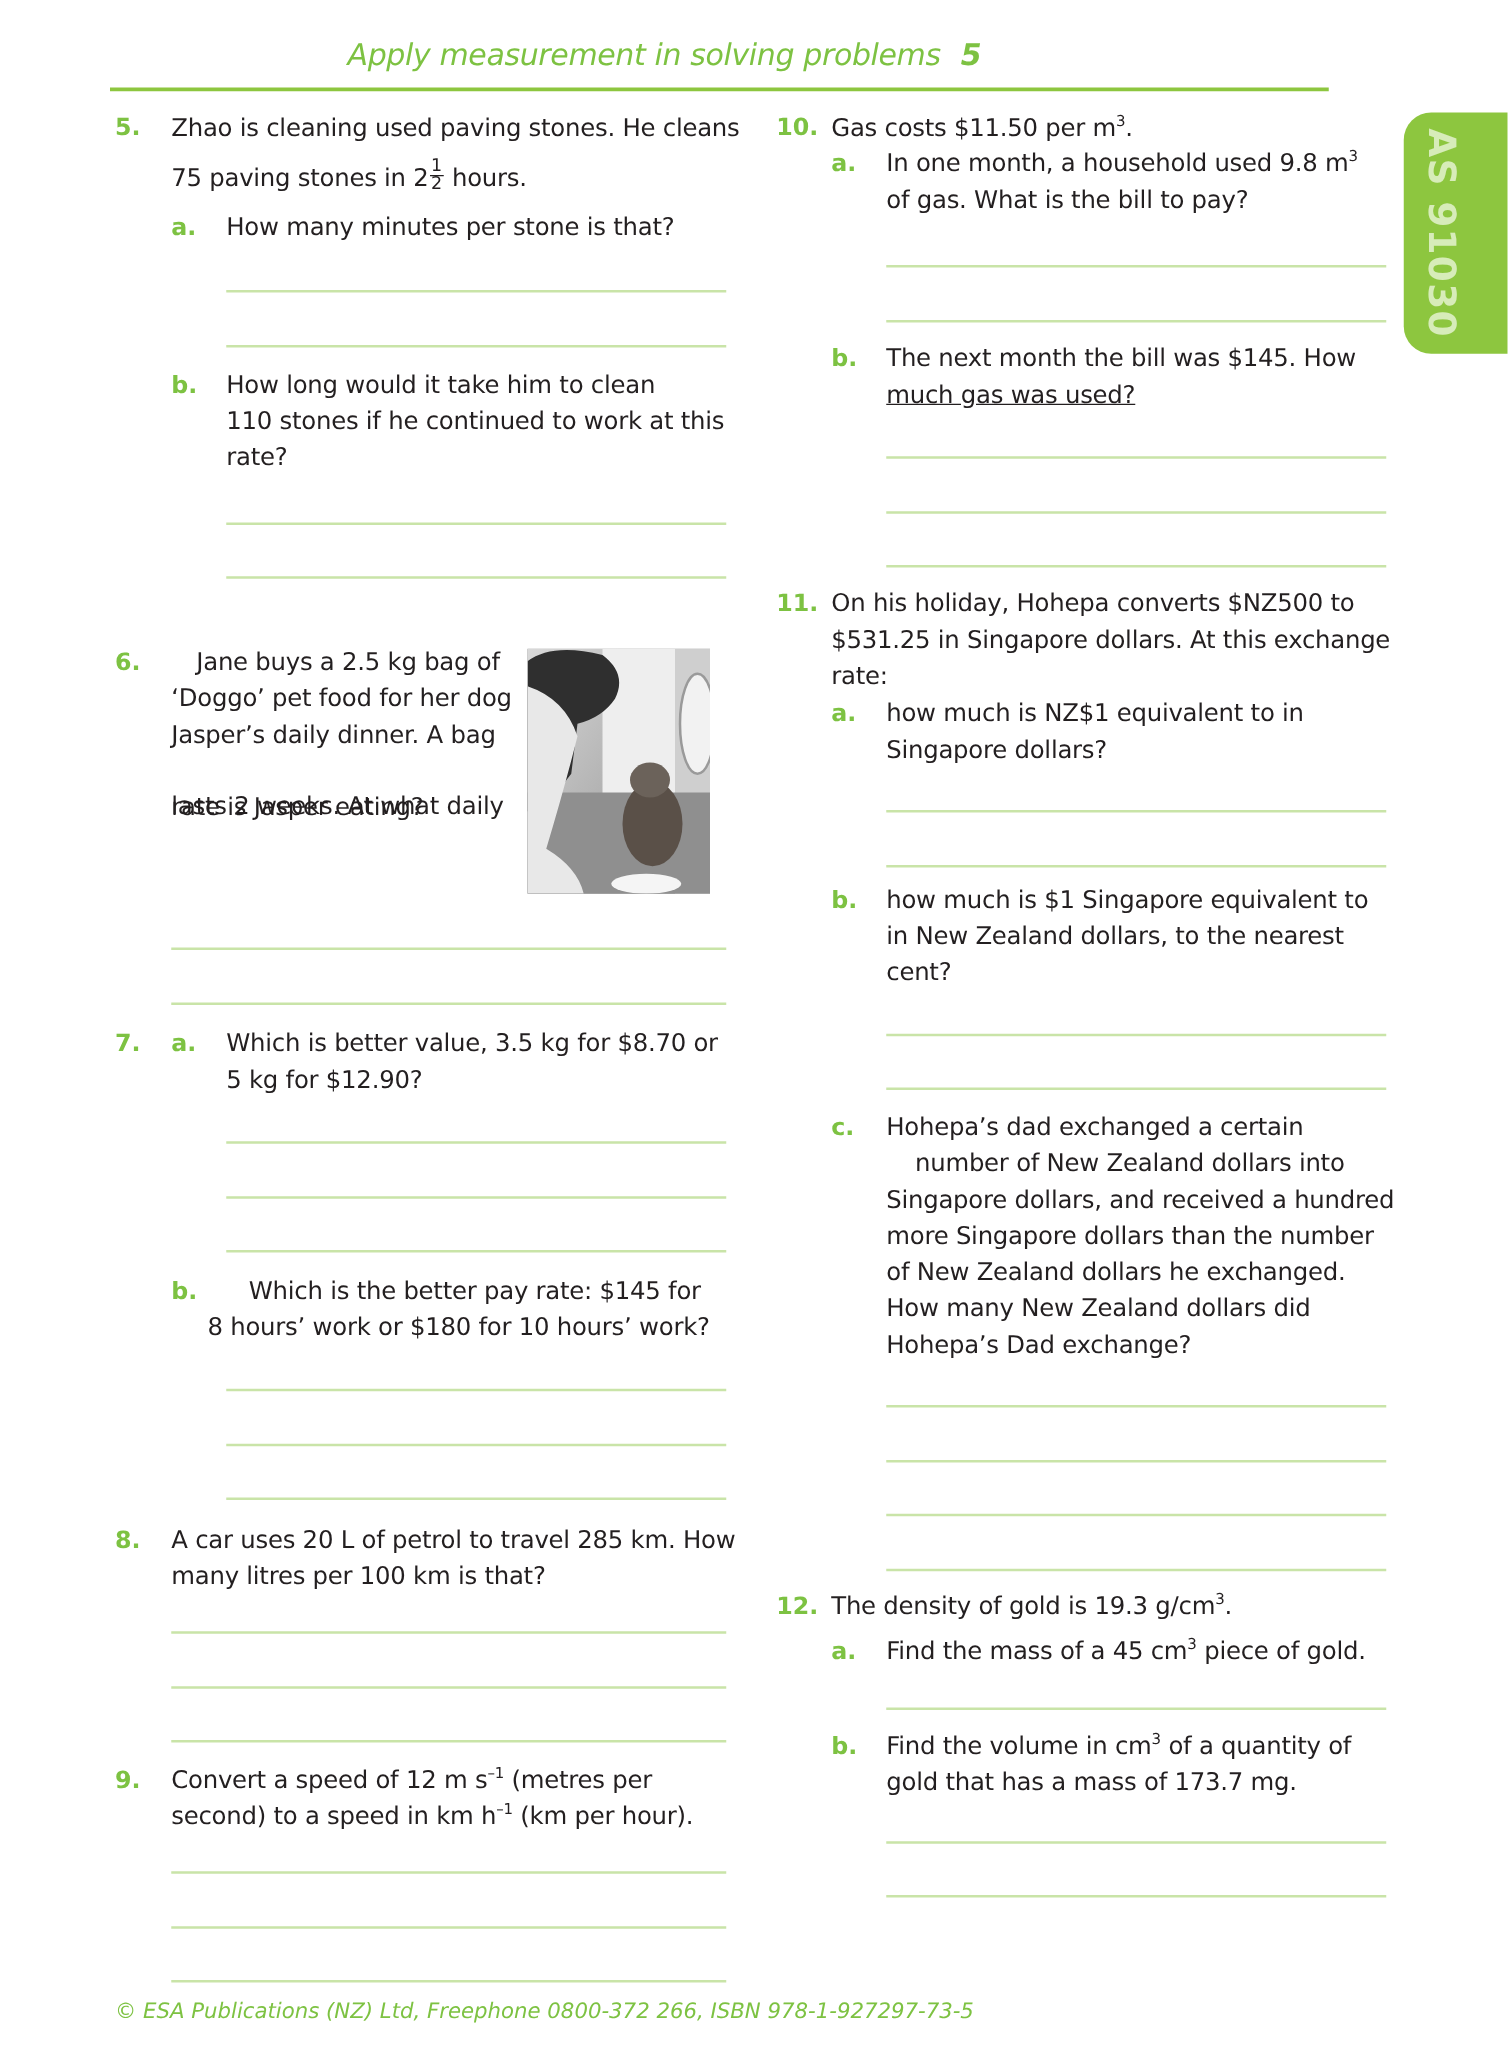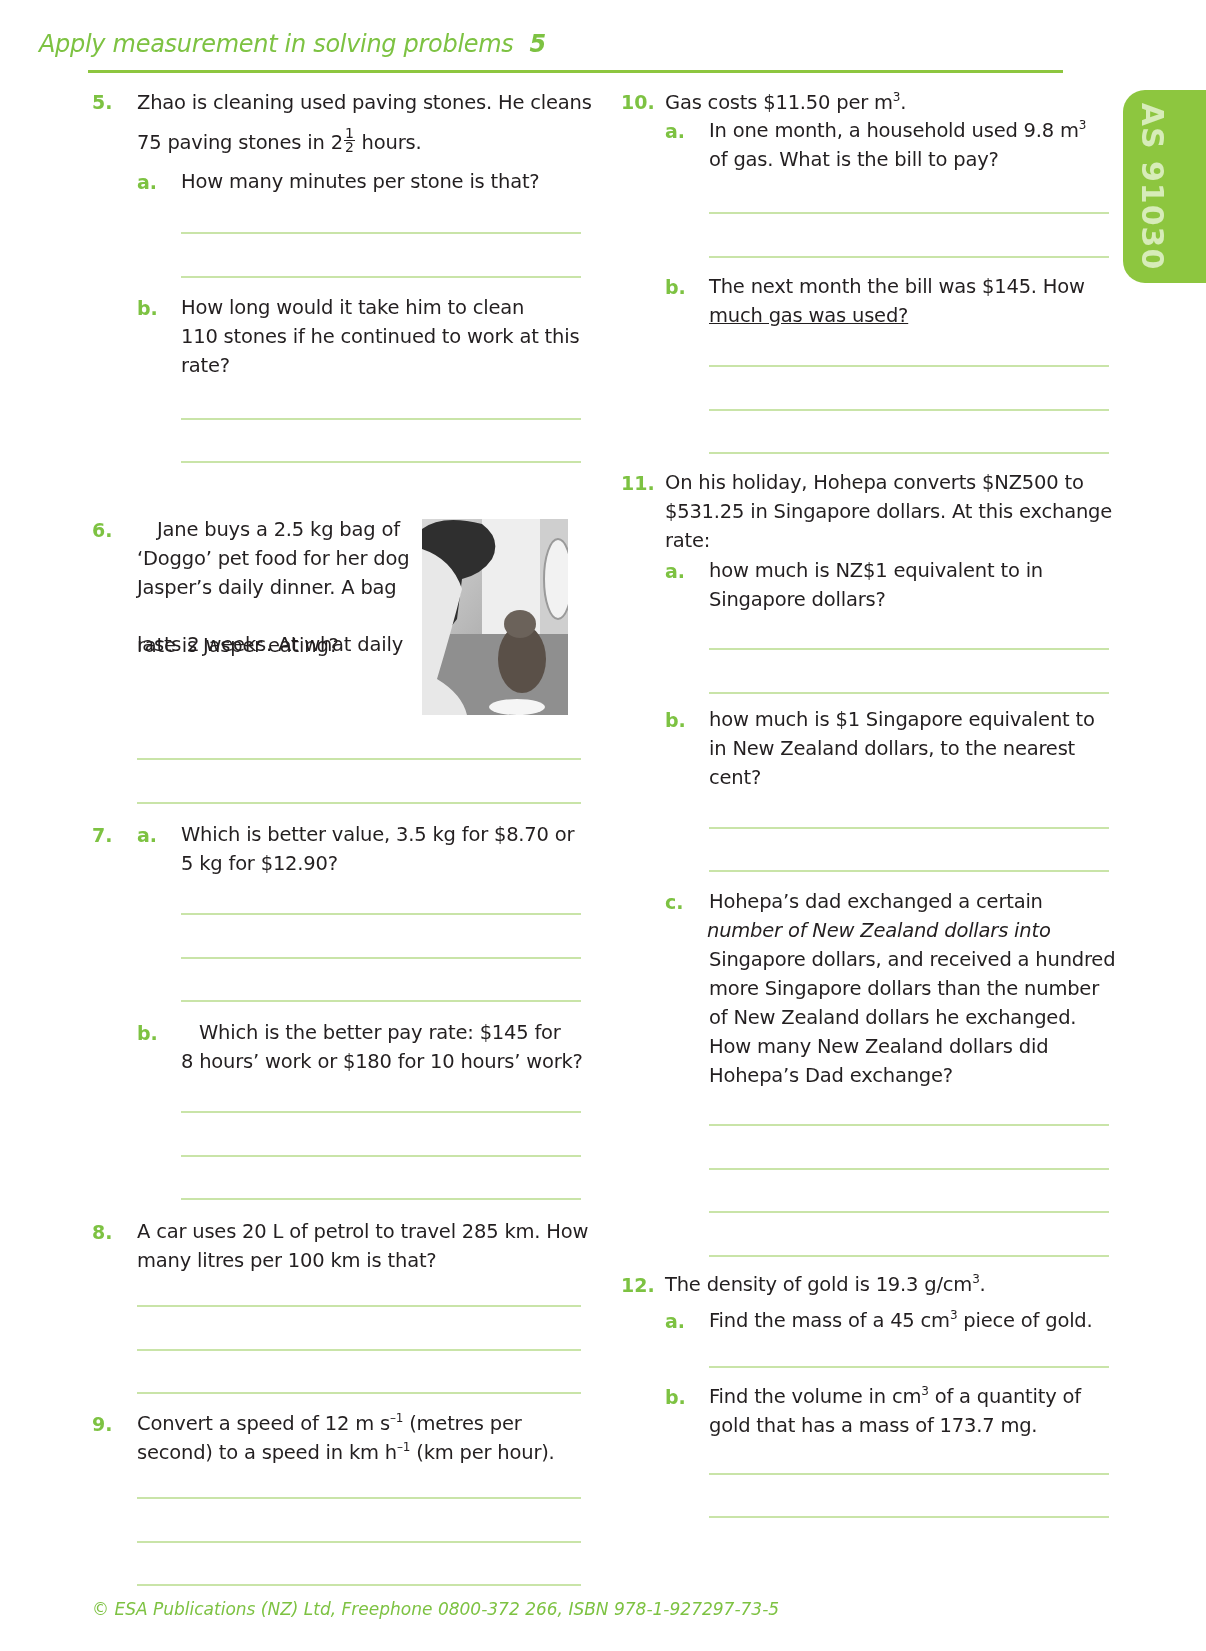--- a/index.html
+++ b/index.html
@@ -1,20 +1,20 @@
 <!DOCTYPE html>
 <html><head>
   <meta charset="utf-8">
   <style>
     html, body { margin: 0; padding: 0; background: #ffffff; }
     body { width: 1206px; height: 1651px; position: relative; overflow: hidden;
            font-family: "DejaVu Sans", "Liberation Sans", sans-serif; color: #231f20; }
     .abs { position: absolute; }
-    .header-title { left: 0; width: 1063px; top: 30px; text-align: left;
-                    font-size: 24px; font-style: italic; color: #7dc242; white-space: nowrap; letter-spacing: -0.3px; margin-left: 39px; }
+    .header-title { left: 0; width: 1063px; top: 30px; text-align: center;
+                    font-size: 24px; font-style: italic; color: #7dc242; white-space: nowrap; letter-spacing: -0.3px; }
     .header-title .pg { font-weight: bold; margin-left: 16px; }
     .header-rule { left: 88px; top: 70px; width: 975px; height: 3px; background: #8dc63f; }
     .side-tab { left: 1123px; top: 90px; width: 100px; height: 193px; background: #8dc63f;
                 border-radius: 22px 0 0 22px; }
     .side-tab-text { left: 1123px; top: 90px; width: 60px; height: 193px;
                      display: flex; align-items: center; justify-content: center; }
     .side-tab-text span { display: inline-block; transform: rotate(90deg); white-space: nowrap;
                           font-family: "DejaVu Sans", sans-serif; font-weight: bold; font-size: 30px;
                           color: #d7ecb9; letter-spacing: 1px; }
     .qnum { font-weight: bold; color: #7dc242; font-size: 19px; }
@@ -85,21 +85,21 @@
 
 <div class="abs qnum" style="left:92px; top:824px;">7.</div>
 <div class="abs qnum" style="left:137px; top:824px;">a.</div>
 <div class="abs qtext" style="left:181px; top:821px;">Which is better value, 3.5 kg for $8.70 or</div>
 <div class="abs qtext" style="left:181px; top:850px;">5 kg for $12.90?</div>
 <div class="abs line" style="left:181px; top:913px; width:400px;"></div>
 <div class="abs line" style="left:181px; top:957px; width:400px;"></div>
 <div class="abs line" style="left:181px; top:1000px; width:400px;"></div>
 <div class="abs qnum" style="left:137px; top:1022px;">b.</div>
 <div class="abs qtext" style="left:181px; top:1019px;margin-left:18px;">Which is the better pay rate: $145 for</div>
-<div class="abs qtext" style="left:181px; top:1048px;">8 hours’ work or $180 for 10 hours’ work?</div>
+<div class="abs qtext" style="left:166px; top:1048px;">8 hours’ work or $180 for 10 hours’ work?</div>
 <div class="abs line" style="left:181px; top:1111px; width:400px;"></div>
 <div class="abs line" style="left:181px; top:1155px; width:400px;"></div>
 <div class="abs line" style="left:181px; top:1198px; width:400px;"></div>
 
 <div class="abs qnum" style="left:92px; top:1221px;">8.</div>
 <div class="abs qtext" style="left:137px; top:1218px;">A car uses 20 L of petrol to travel 285 km. How</div>
 <div class="abs qtext" style="left:137px; top:1247px;">many litres per 100 km is that?</div>
 <div class="abs line" style="left:137px; top:1305px; width:444px;"></div>
 <div class="abs line" style="left:137px; top:1349px; width:444px;"></div>
 <div class="abs line" style="left:137px; top:1392px; width:444px;"></div>
@@ -135,21 +135,21 @@
 <div class="abs line" style="left:709px; top:648px; width:400px;"></div>
 <div class="abs line" style="left:709px; top:692px; width:400px;"></div>
 <div class="abs qnum" style="left:665px; top:709px;">b.</div>
 <div class="abs qtext" style="left:709px; top:706px;">how much is $1 Singapore equivalent to</div>
 <div class="abs qtext" style="left:709px; top:735px;">in New Zealand dollars, to the nearest</div>
 <div class="abs qtext" style="left:709px; top:764px;">cent?</div>
 <div class="abs line" style="left:709px; top:827px; width:400px;"></div>
 <div class="abs line" style="left:709px; top:870px; width:400px;"></div>
 <div class="abs qnum" style="left:665px; top:891px;">c.</div>
 <div class="abs qtext" style="left:709px; top:888px;">Hohepa’s dad exchanged a certain</div>
-<div class="abs qtext" style="left:707px; top:917px;font-style:italic;">number of New Zealand dollars into</div>
+<div class="abs qtext" style="left:732px; top:917px;">number of New Zealand dollars into</div>
 <div class="abs qtext" style="left:709px; top:946px;">Singapore dollars, and received a hundred</div>
 <div class="abs qtext" style="left:709px; top:975px;">more Singapore dollars than the number</div>
 <div class="abs qtext" style="left:709px; top:1004px;">of New Zealand dollars he exchanged.</div>
 <div class="abs qtext" style="left:709px; top:1033px;">How many New Zealand dollars did</div>
 <div class="abs qtext" style="left:709px; top:1062px;">Hohepa’s Dad exchange?</div>
 <div class="abs line" style="left:709px; top:1124px; width:400px;"></div>
 <div class="abs line" style="left:709px; top:1168px; width:400px;"></div>
 <div class="abs line" style="left:709px; top:1211px; width:400px;"></div>
 <div class="abs line" style="left:709px; top:1255px; width:400px;"></div>
 

